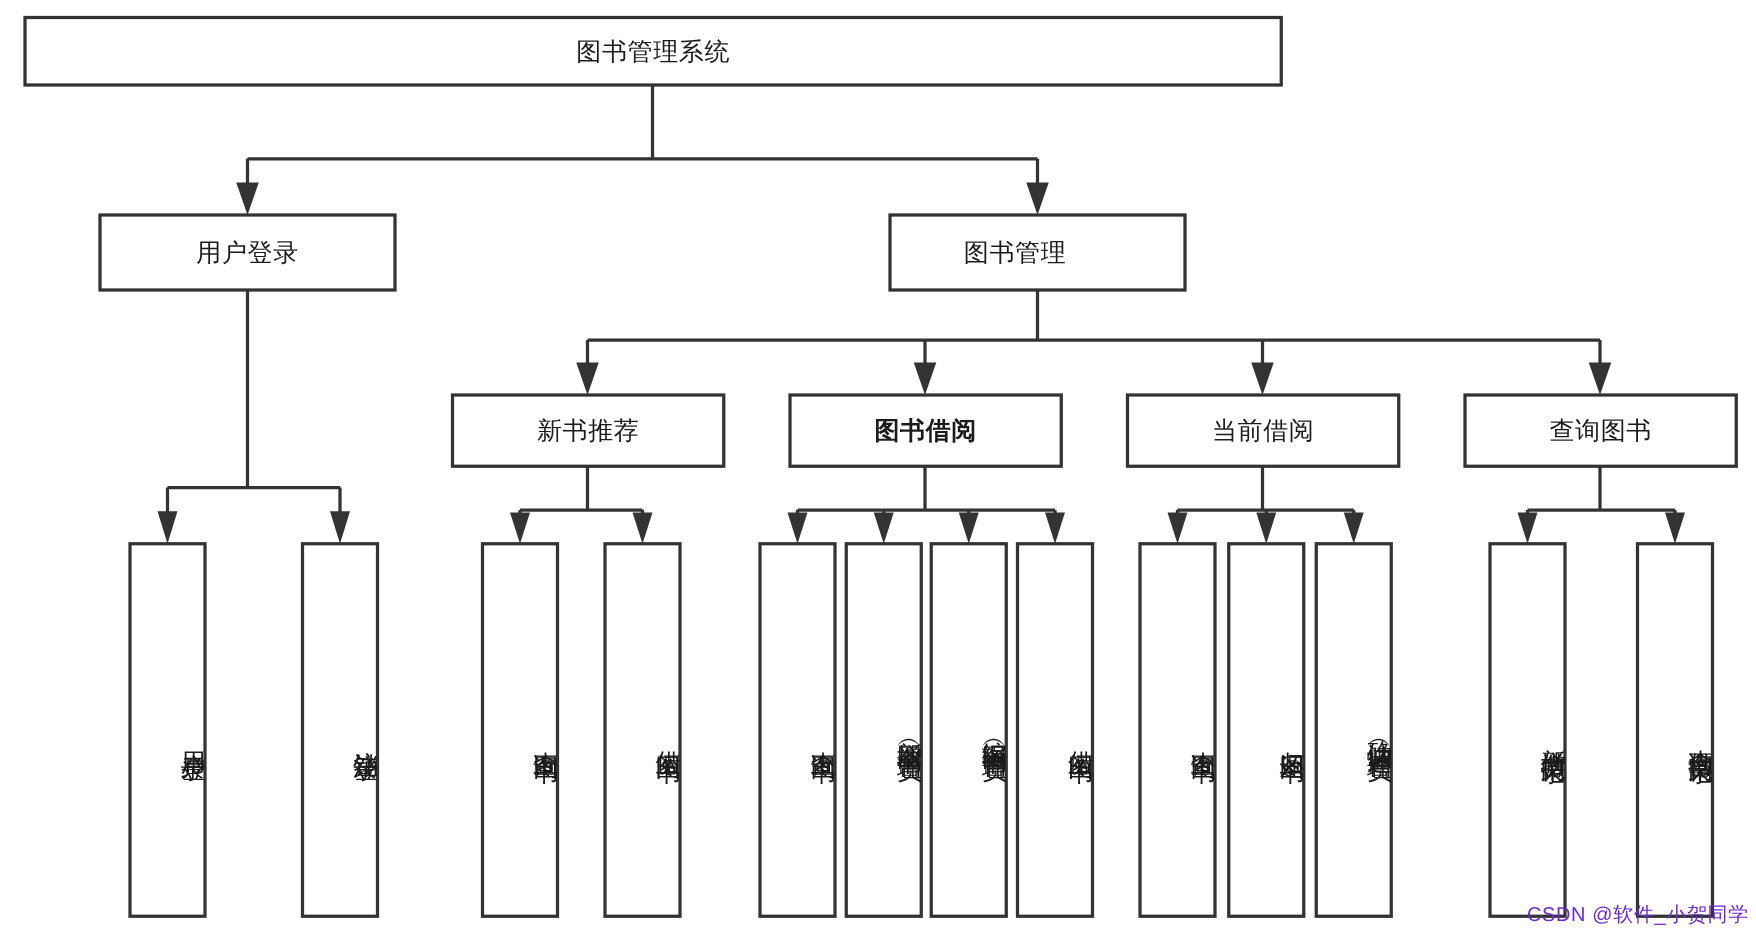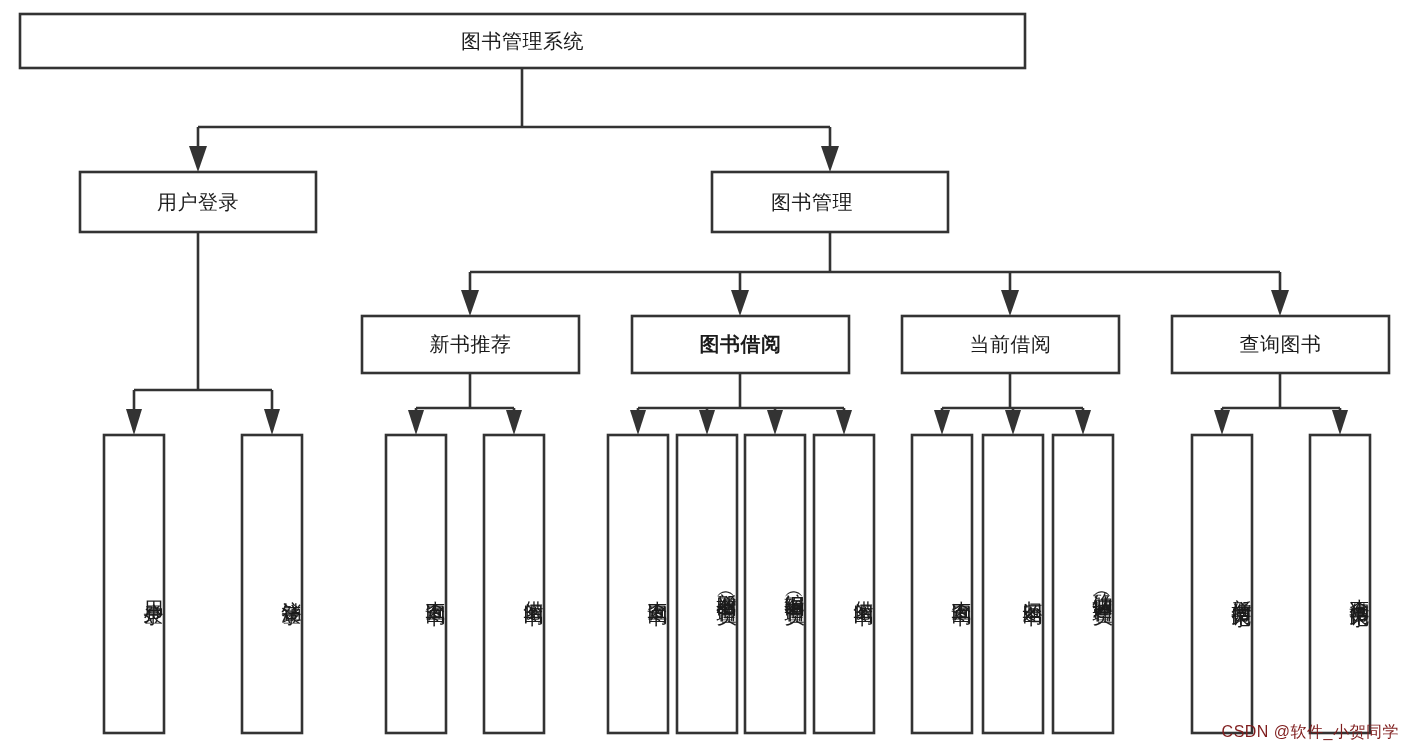--- a/index.html
+++ b/index.html
@@ -63,21 +63,21 @@
     align-items: flex-start;
     justify-content: center;
     padding-top: 10px;
     line-height: 1.05;
   }
   .watermark {
     position: absolute;
     right: 6px;
     bottom: 4px;
     font-size: 16px;
-    color: #7f1d1d;
+    color: #6d28d9;
     font-family: "Liberation Sans", "DejaVu Sans", sans-serif;
     letter-spacing: 0.5px;
     white-space: nowrap;
     pointer-events: none;
   }
 </style>
 </head>
 <body>
 
 <div id="diagram-root">

